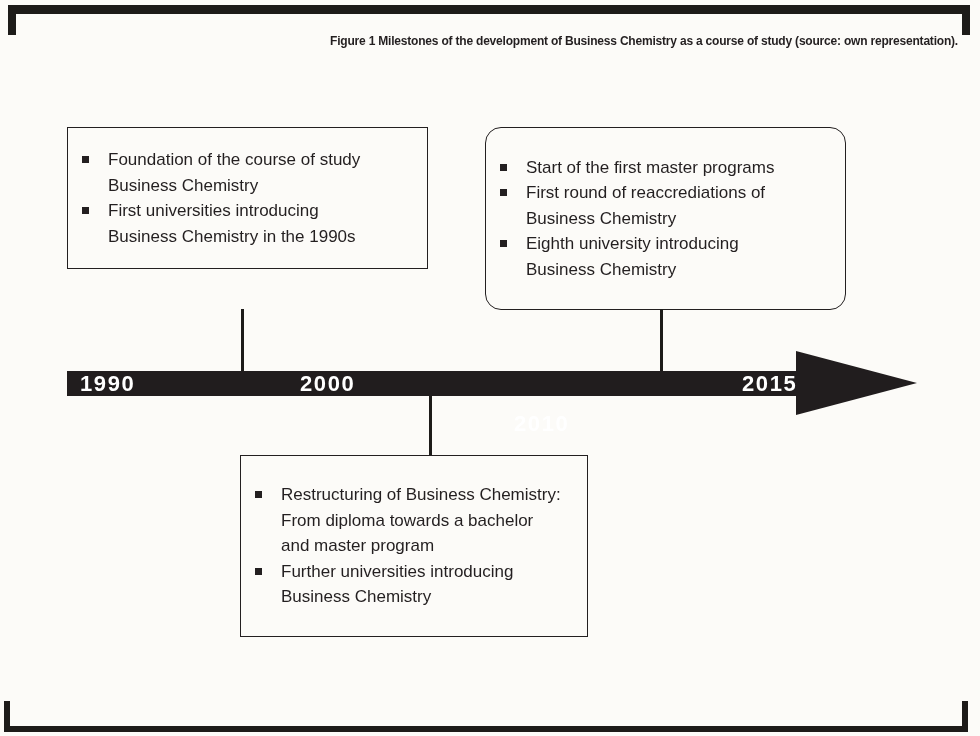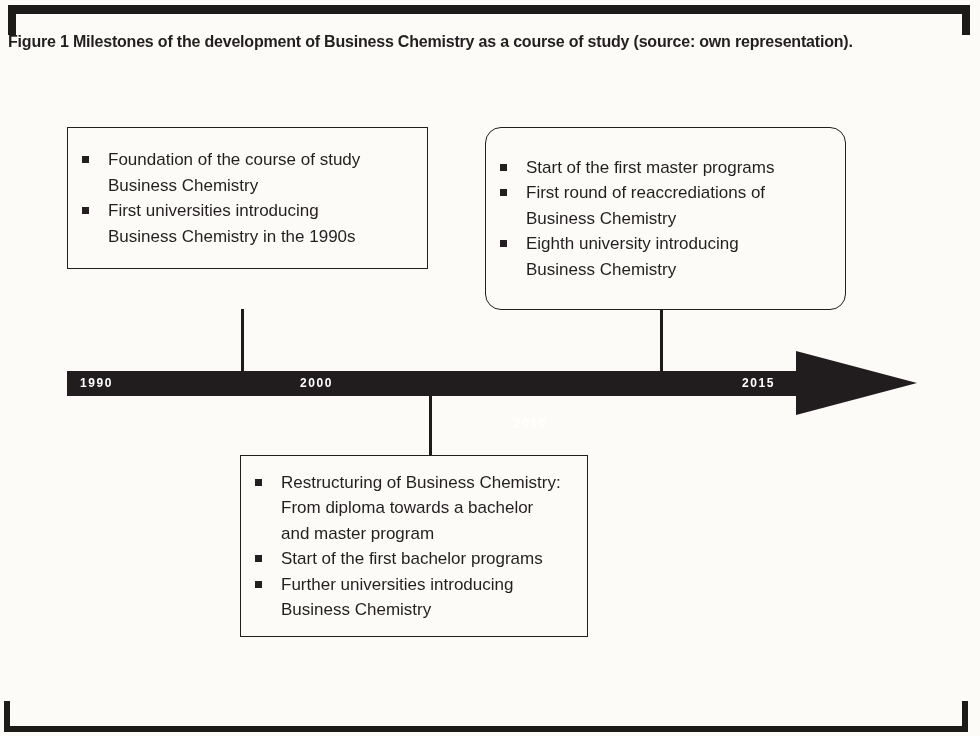--- a/index.html
+++ b/index.html
@@ -18,22 +18,23 @@
   #frame-top-line    { left: 8px;   top: 5px;   width: 962px; height: 9px;  }
   #frame-top-left-stub  { left: 8px;   top: 5px;   width: 8px;  height: 30px; }
   #frame-top-right-stub { left: 962px; top: 5px;   width: 8px;  height: 30px; }
   #frame-bottom-line { left: 4px;   top: 726px; width: 964px; height: 6px;  }
   #frame-bottom-left-stub  { left: 4px;   top: 701px; width: 6px; height: 31px; }
   #frame-bottom-right-stub { left: 962px; top: 701px; width: 6px; height: 31px; }
 
   
   #caption {
     left: 8px; top: 30px; width: 950px;
-    font-size: 16px; font-weight: 700; letter-spacing: -0.2px;
+    font-size: 12px; font-weight: 700; letter-spacing: -0.2px;
     line-height: 23px;
+    text-align: right;
   }
 
   
   .milestone-box {
     position: absolute;
     border: 1.5px solid #231f20;
     background: #fcfbf8;
     box-sizing: border-box;
     display: flex;
     align-items: center;
@@ -78,21 +79,21 @@
     left: 796px; top: 351px;
     width: 0; height: 0;
     border-top: 32px solid transparent;
     border-bottom: 32px solid transparent;
     border-left: 121px solid #211d1e;
   }
   .year-label {
     position: absolute;
     top: 371px; height: 39px; line-height: 25px;
     color: #ffffff;
-    font-size: 12px; font-weight: 700; letter-spacing: 1.6px;
+    font-size: 22px; font-weight: 700; letter-spacing: 1.6px;
   }
   #year-1990 { left: 80px;  }
   #year-2000 { left: 300px; }
   #year-2010 { left: 514px; margin-top: 40px; }
   #year-2020 { left: 742px; }
 </style>
 </head>
 <body>
 
 <div>
@@ -154,23 +155,19 @@
   <div class="milestone-box" id="box-2000s">
     <ul class="milestone-list">
       <li>
         <span class="bullet"></span>
         <div class="line">Restructuring of Business Chemistry:</div>
         <div class="line">From diploma towards a bachelor</div>
         <div class="line">and master program</div>
       </li>
       <li>
         <span class="bullet"></span>
-        <div class="line">Start of the first bachelor programs</div>
-      </li>
-      <li>
-        <span class="bullet"></span>
         <div class="line">Further universities introducing</div>
         <div class="line">Business Chemistry</div>
       </li>
     </ul>
   </div>
 
 </div>
 
 </body></html>

